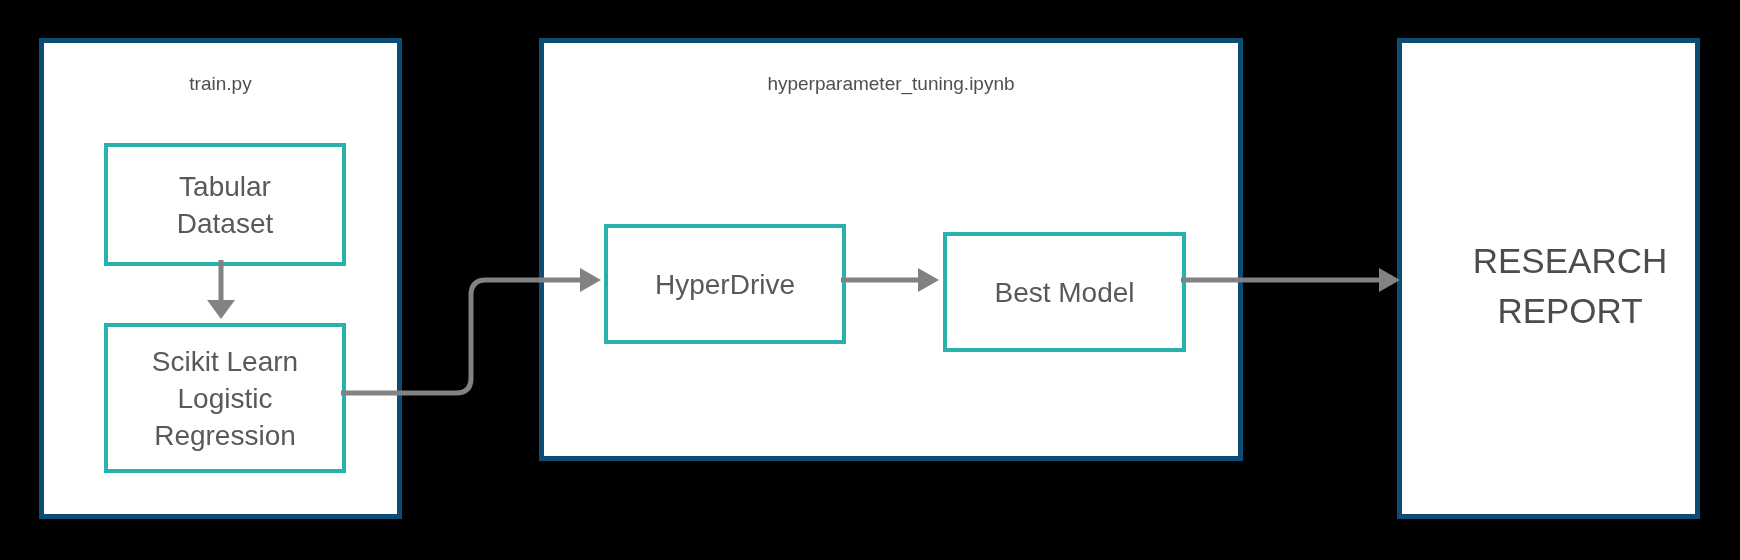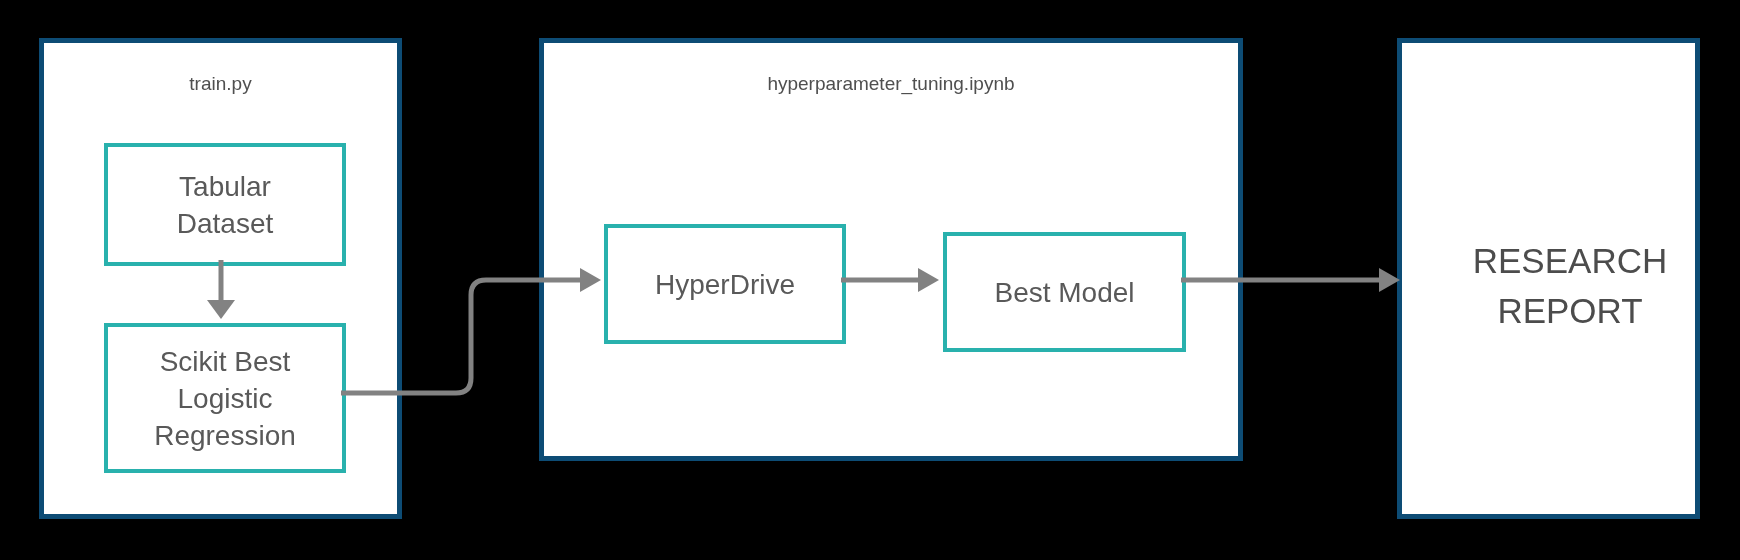--- a/index.html
+++ b/index.html
@@ -74,21 +74,21 @@
 <body>
 
 <div class="canvas">
 
   <div class="container container-train">
     <div class="container-title">train.py</div>
     <div class="node node-tabular">
       <span>Tabular Dataset</span>
     </div>
     <div class="node node-scikit">
-      <span>Scikit Best Logistic Regression</span>
+      <span>Scikit Learn Logistic Regression</span>
     </div>
   </div>
 
   <div class="container container-tuning">
     <div class="container-title">hyperparameter_tuning.ipynb</div>
     <div class="node node-hyperdrive">
       <span>HyperDrive</span>
     </div>
     <div class="node node-best-model">
       <span>Best Model</span>

